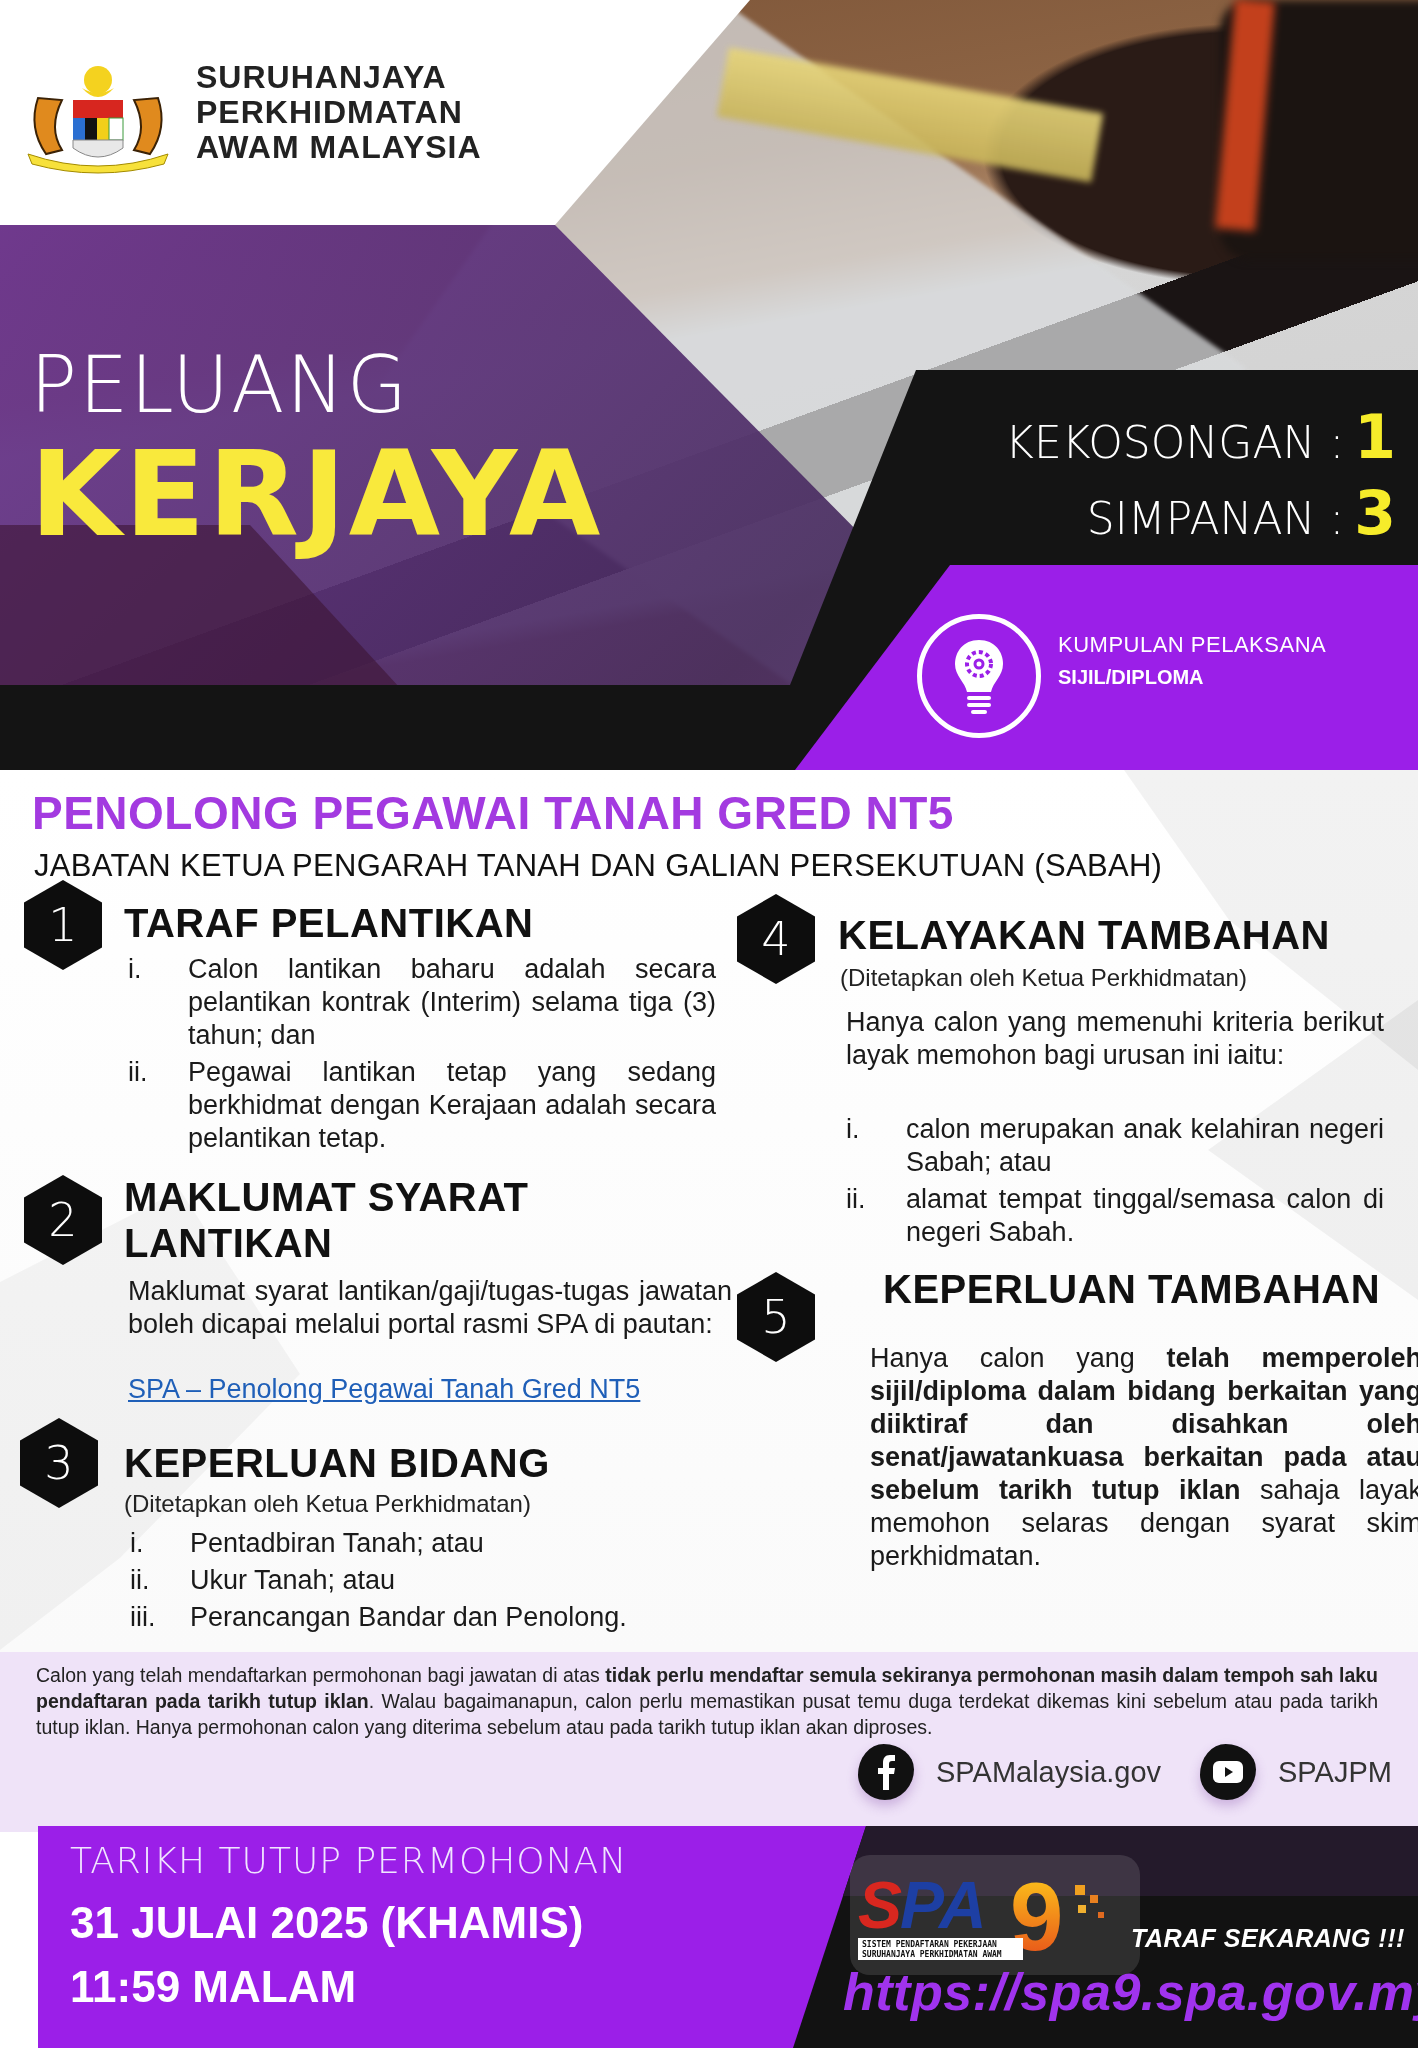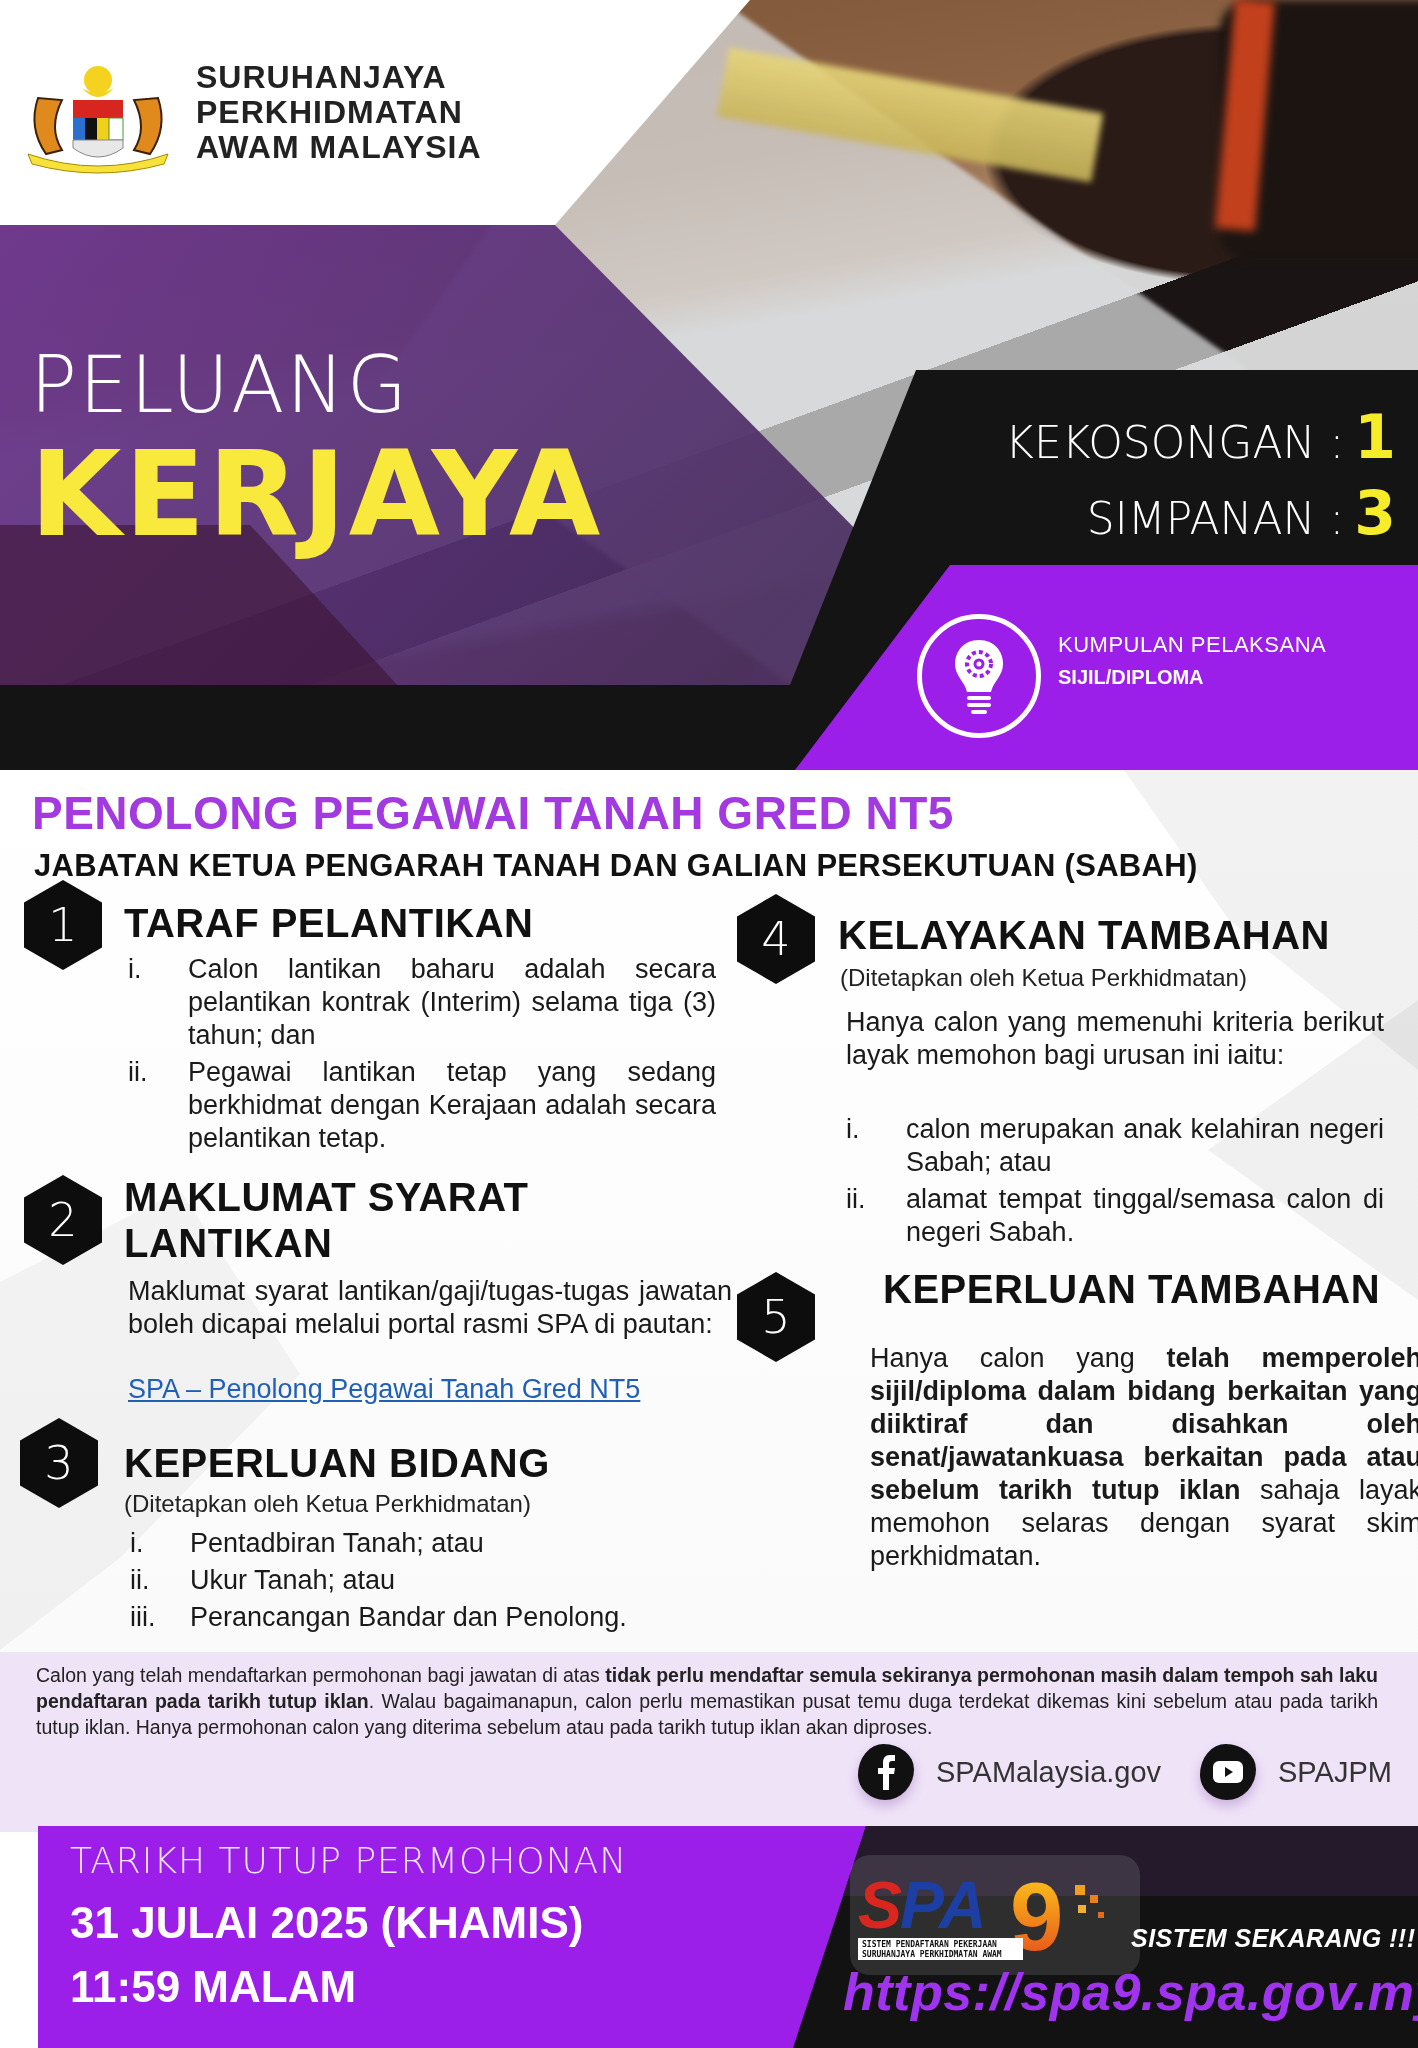--- a/index.html
+++ b/index.html
@@ -45,21 +45,21 @@
   .kump-value{position:absolute;left:1058px;top:666px;color:#fff;font-size:20px;font-weight:bold;}
 
   
   .body{position:absolute;left:0;top:770px;width:1418px;height:882px;background:linear-gradient(180deg,#fff,#fafafa);overflow:hidden;}
   .geo{position:absolute;background:rgba(0,0,0,.05);}
   .g1{right:0;top:0;width:420px;height:500px;clip-path:polygon(30% 0,100% 0,100% 60%,55% 30%);}
   .g2{right:0;top:180px;width:300px;height:500px;clip-path:polygon(100% 10%,100% 70%,30% 40%);}
   .g3{left:0;top:420px;width:300px;height:460px;background:rgba(0,0,0,.04);clip-path:polygon(0 20%,60% 0,100% 40%,40% 80%,0 100%);}
 
   .job-title{position:absolute;left:32px;top:16px;font-size:46px;font-weight:bold;color:#a33ae0;letter-spacing:.5px;}
-  .dept{position:absolute;left:34px;top:78px;font-size:31px;font-weight:bold;color:#111;letter-spacing:.3px;}
+  .dept{position:absolute;left:34px;top:78px;font-size:31px;font-weight:normal;color:#111;letter-spacing:.3px;}
 
   .hex{position:absolute;width:78px;height:90px;background:#0d0d0d;clip-path:polygon(50% 0,100% 25%,100% 75%,50% 100%,0 75%,0 25%);color:#fff;font-size:46px;font-family:"DejaVu Sans",sans-serif;font-weight:200;display:flex;align-items:center;justify-content:center;}
   .sec-title{position:absolute;font-size:40px;font-weight:bold;color:#111;letter-spacing:.5px;line-height:46px;}
   .sec-sub{position:absolute;font-size:24px;color:#222;}
   .para{position:absolute;font-size:27px;line-height:33px;color:#1a1a1a;text-align:justify;}
   .list{position:absolute;list-style:none;font-size:27px;line-height:33px;color:#1a1a1a;}
   .list li{display:flex;margin-bottom:4px;}
   .list .n{width:60px;flex:none;}
   .list .t{flex:1;text-align:justify;}
   .link{color:#1f5fb8;text-decoration:underline;}
@@ -249,15 +249,15 @@
     <text x="50" y="78" font-family="Liberation Sans, sans-serif" font-weight="bold" font-style="italic" font-size="66" fill="#1d3fa3">PA</text>
     <text x="160" y="100" font-family="Liberation Sans, sans-serif" font-weight="bold" font-size="96" fill="url(#og)">9</text>
     <rect x="225" y="35" width="10" height="10" fill="#f0a020"></rect>
     <rect x="240" y="45" width="8" height="8" fill="#e88020"></rect>
     <rect x="228" y="55" width="8" height="8" fill="#f0b030"></rect>
     <rect x="248" y="62" width="6" height="6" fill="#e06a20"></rect>
     <rect x="8" y="88" width="165" height="22" fill="#fff"></rect>
     <text x="12" y="97" font-family="DejaVu Sans Mono, monospace" font-size="8" font-weight="bold" fill="#111">SISTEM PENDAFTARAN PEKERJAAN</text>
     <text x="12" y="107" font-family="DejaVu Sans Mono, monospace" font-size="8" font-weight="bold" fill="#111">SURUHANJAYA PERKHIDMATAN AWAM</text>
   </svg>
-  <div class="mohon">SISTEM SEKARANG !!!</div>
+  <div class="mohon">TARAF SEKARANG !!!</div>
   <a class="url">https://spa9.spa.gov.my</a>
 </section>
 
 </body></html>

